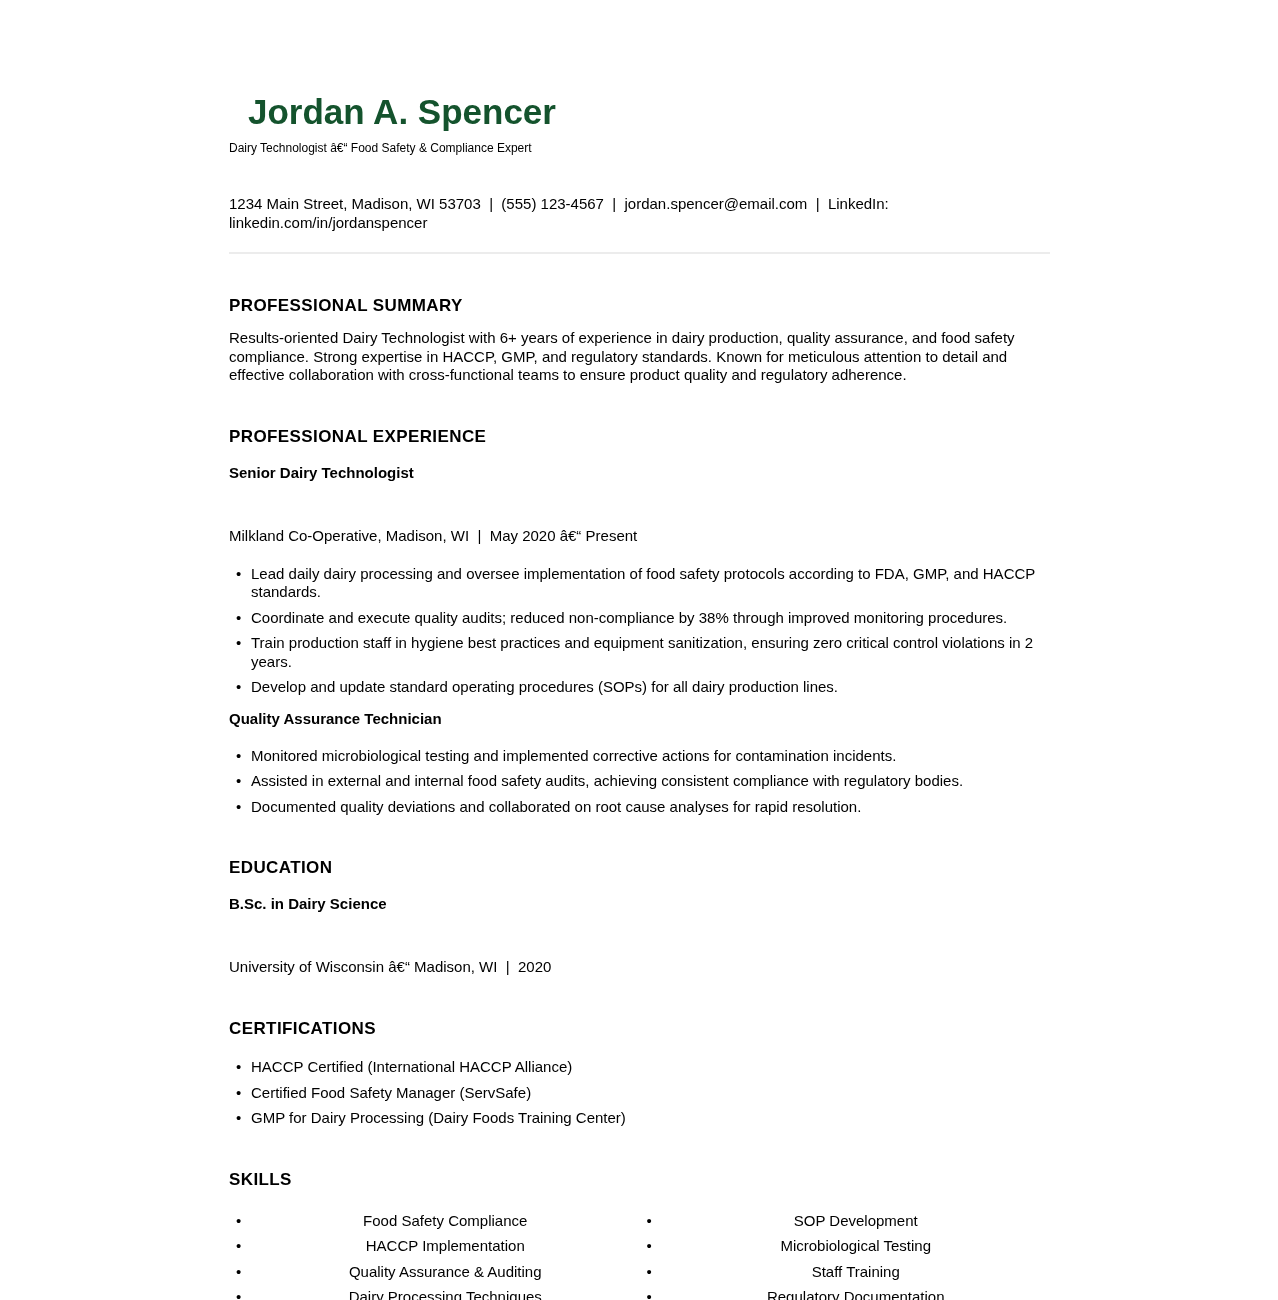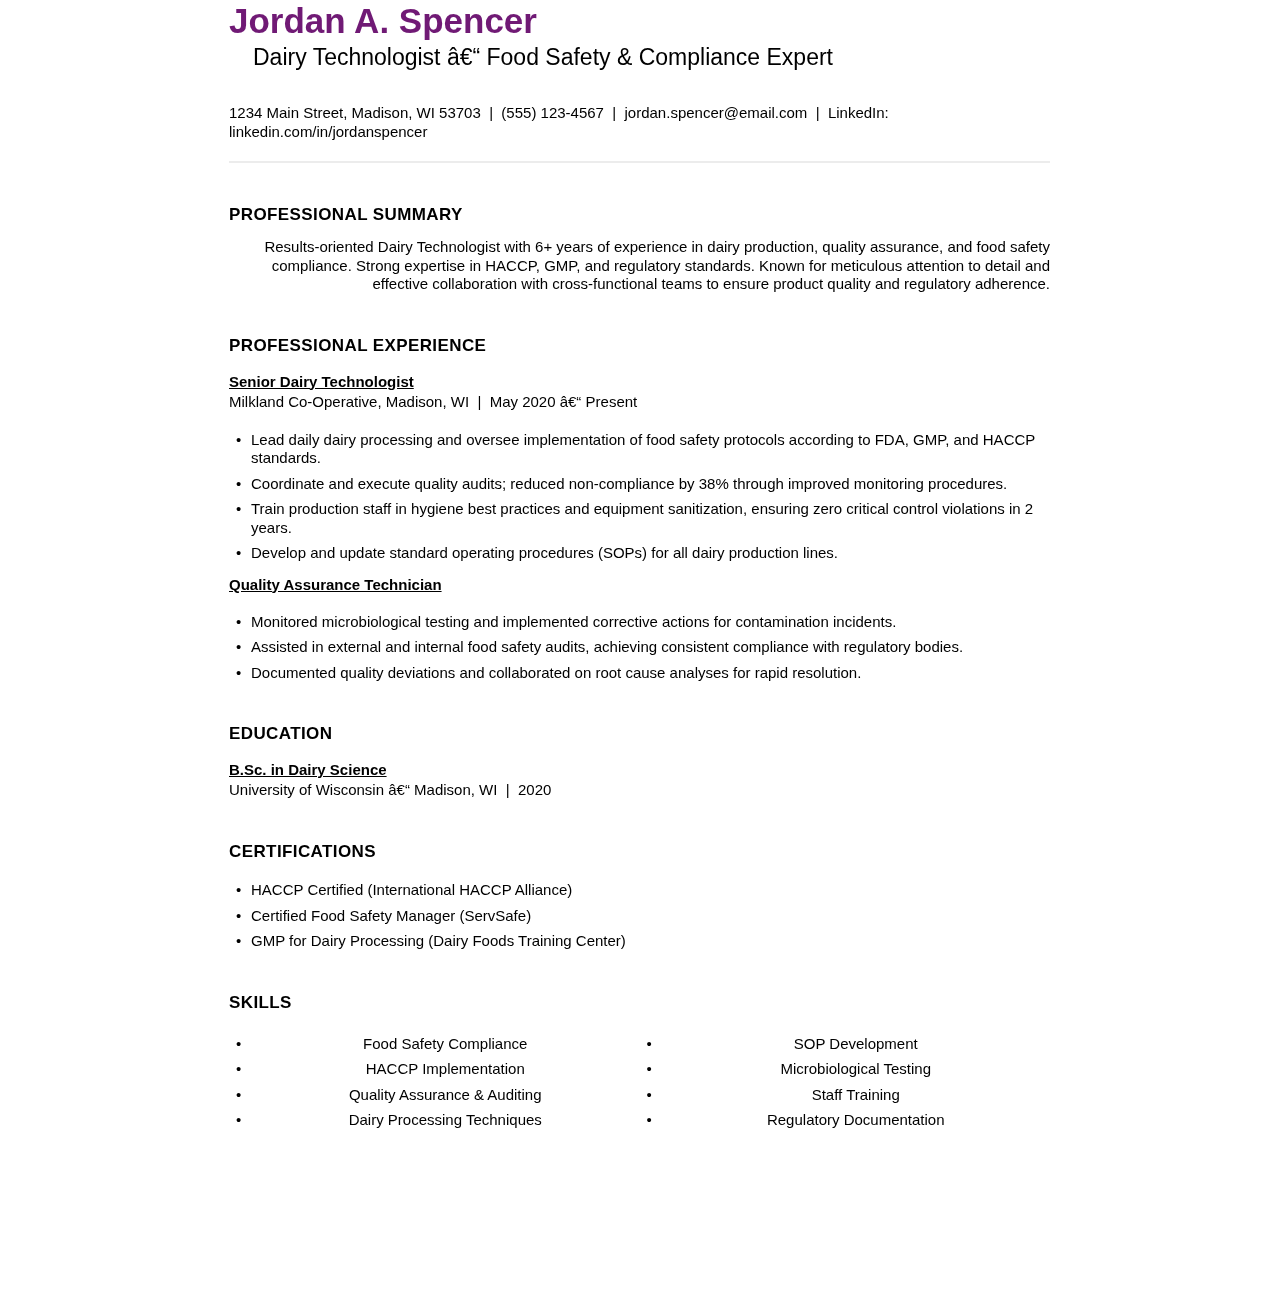--- a/index.html
+++ b/index.html
@@ -10,31 +10,32 @@
     font-family: "Liberation Sans", sans-serif;
     color: #000000;
   }
   .page {
     position: absolute;
     left: 229px;
     top: 0;
     width: 821px;
   }
   .name {
+    padding-top: 91px;
     font-size: 35px;
     font-weight: bold;
     line-height: 1.2;
-    color: #701a75;
+    color: #14532d;
+    margin-left: 19px;
   }
   .headline {
     margin-top: 4px;
-    font-size: 23px;
+    font-size: 12px;
     line-height: 22px;
     white-space: pre-wrap;
-    margin-left: 24px;
   }
   .contact {
     margin-top: 35px;
     font-size: 15px;
     line-height: 19px;
     white-space: pre-wrap;
   }
   .divider {
     margin-top: 20px;
     height: 2px;
@@ -45,34 +46,33 @@
   .section-heading {
     font-size: 17px;
     font-weight: bold;
     letter-spacing: 0.4px;
     line-height: 20px;
     margin-bottom: 13px;
   }
   .body-text {
     font-size: 15px;
     line-height: 18.5px;
-    text-align: right;
   }
   .job { margin-top: 16px; }
   .job + .job { margin-top: 12px; }
   .job-title, .degree {
     font-size: 15px;
     font-weight: bold;
     line-height: 19px;
-    text-decoration: underline;
   }
   .meta-line {
     font-size: 15px;
     line-height: 21px;
     white-space: pre-wrap;
+    margin-top: 43px;
   }
   ul.bullets {
     list-style: none;
     margin-top: 19px;
   }
   ul.bullets li {
     position: relative;
     padding-left: 22px;
     font-size: 15px;
     line-height: 18.5px;

